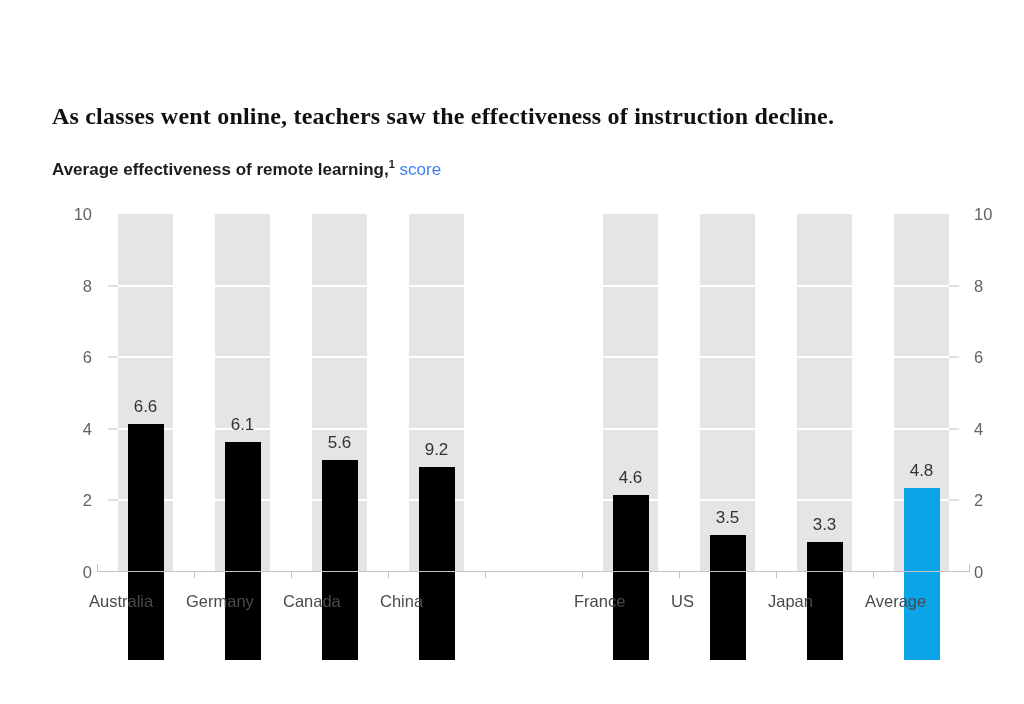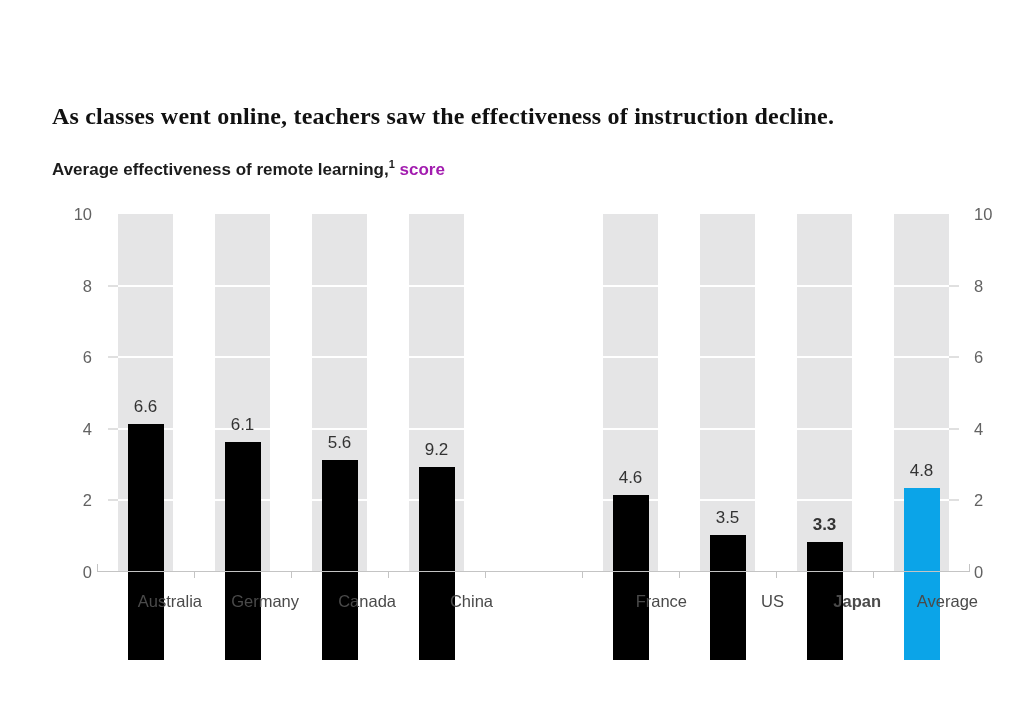--- a/index.html
+++ b/index.html
@@ -34,21 +34,21 @@
     line-height: 24px;
     color: #1c1c1c;
   }
   .chart-subtitle .sub-bold { font-weight: bold; }
   .chart-subtitle sup {
     font-weight: bold;
     font-size: 11px;
     line-height: 0;
     vertical-align: super;
   }
-  .chart-subtitle .sub-rest { font-weight: bold; color: #a21caf; white-space: pre; }
+  .chart-subtitle .sub-rest { font-weight: normal; color: #3b82f6; white-space: pre; }
 
   .plot {
     position: absolute;
     left: 85px;
     top: 214px;
     width: 873px;
     height: 358px;
   }
   .cell {
     position: absolute;
@@ -84,21 +84,21 @@
     width: 97px;
     text-align: center;
     font-size: 17px;
     color: #333333;
   }
   .category-label {
     position: absolute;
     left: -8px;
     top: 378px;
     width: 113px;
-    text-align: right;
+    text-align: left;
     font-size: 16.5px;
     color: #4a4a4a;
   }
   .baseline {
     position: absolute;
     left: 0;
     top: 357px;
     width: 873px;
     height: 1px;
     background: #c4c4c4;
@@ -201,21 +201,21 @@
         <div class="track">
           <div class="gridline" style="top: 285.4px;"></div>
           <div class="gridline" style="top: 213.8px;"></div>
           <div class="gridline" style="top: 142.2px;"></div>
           <div class="gridline" style="top: 70.6px;"></div>
         </div>
         <div class="bar" style="height: 125.3px; background: rgb(0, 0, 0);"></div>
         <div class="bar-value-label" style="bottom: 132.3px;">3.5</div>
         <div class="category-label">US</div>
       </div>
-      <div class="cell" style="left: 679px; font-weight: bold;">
+      <div class="cell" style="left: 679px;">
         <div class="track">
           <div class="gridline" style="top: 285.4px;"></div>
           <div class="gridline" style="top: 213.8px;"></div>
           <div class="gridline" style="top: 142.2px;"></div>
           <div class="gridline" style="top: 70.6px;"></div>
         </div>
         <div class="bar" style="height: 118.14px; background: rgb(0, 0, 0);"></div>
         <div class="bar-value-label" style="bottom: 125.14px;">3.3</div>
         <div class="category-label">Japan</div>
       </div>

